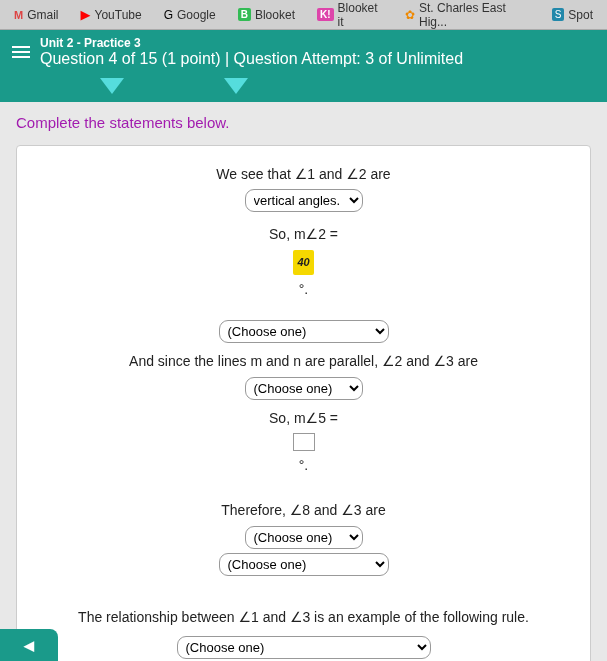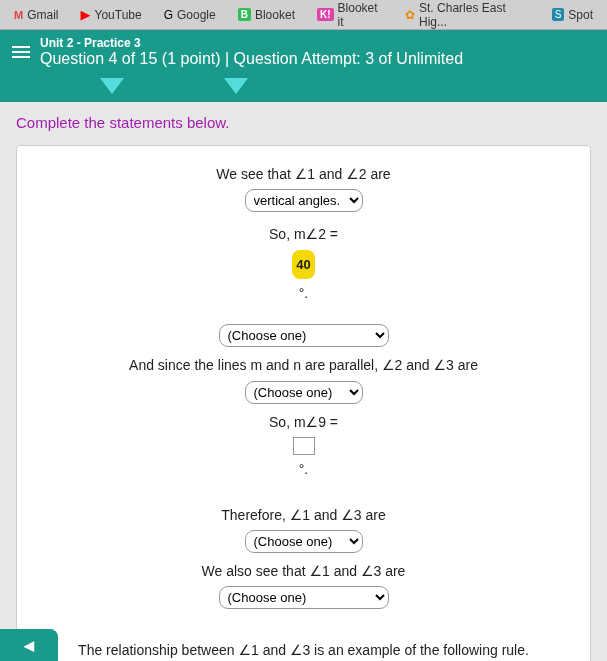--- a/index.html
+++ b/index.html
@@ -130,23 +130,24 @@
       padding: 2px 4px;
       font-size: 13px;
       background: white;
       cursor: pointer;
     }
 
     .filled-answer {
       border: 1px solid #999;
       background: white;
       padding: 2px 8px;
-      border-radius: 8px;
-      font-size: 13px;
+      border-radius: 2px;
+      font-size: 11px;
       display: inline-block;
+      font-style: italic;
     }
 
     .highlight-answer {
       background: #f5d800;
       border: none;
       padding: 1px 4px;
       font-weight: bold;
     }
 
     .blank-box {
@@ -265,38 +266,37 @@
     <p>
       <span>And since the lines m and n are parallel, ∠2 and ∠3 are</span>
       <select>
         <option>(Choose one)</option>
         <option>congruent.</option>
         <option>supplementary.</option>
       </select>
     </p>
 
     <p>
-      <span>So, m∠9 =</span>
+      <span>So, m∠5 =</span>
       <span class="blank-box"></span>
       <span>°.</span>
     </p>
 
     <p class="spacer" style="margin-bottom:0;height:6px;"></p>
 
     <p>
-      <span>Therefore, ∠1 and ∠3 are</span>
+      <span>Therefore, ∠8 and ∠3 are</span>
       <select>
         <option>(Choose one)</option>
         <option>congruent.</option>
         <option>supplementary.</option>
       </select>
     </p>
 
     <p>
-      <span>We also see that ∠1 and ∠3 are</span>
       <select>
         <option>(Choose one)</option>
         <option>vertical angles.</option>
         <option>corresponding angles.</option>
         <option>alternate interior angles.</option>
         <option>co-interior angles.</option>
       </select>
     </p>
 
     <p style="margin-top:27px;">

